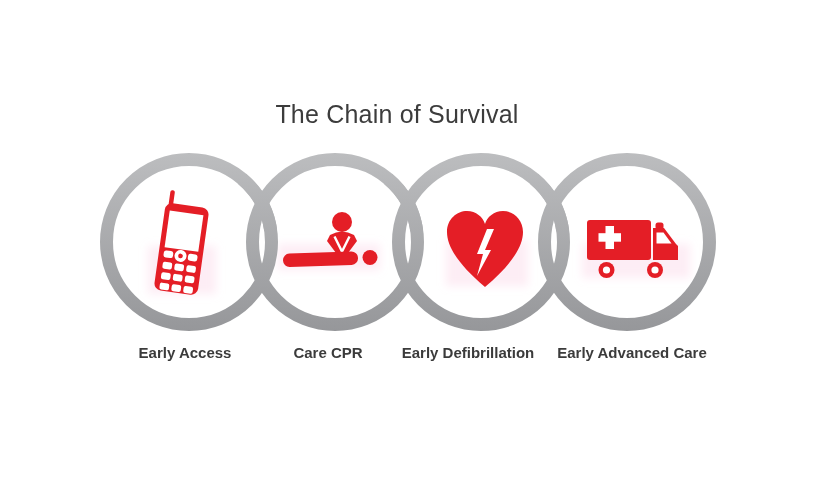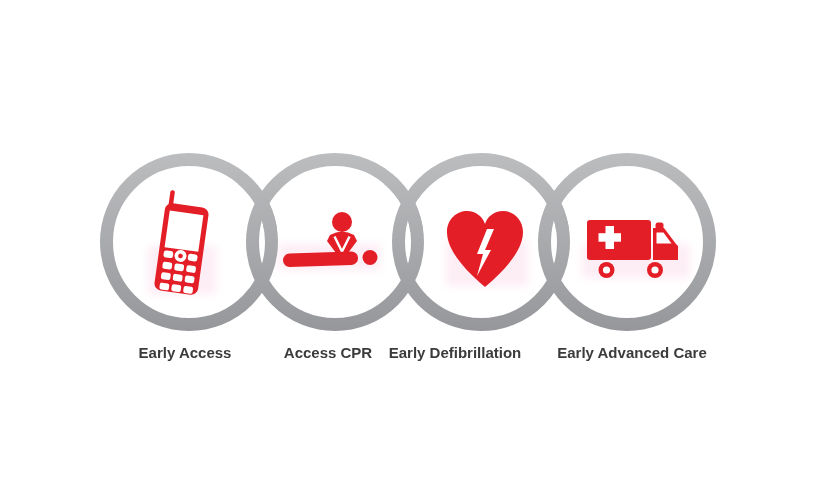--- a/index.html
+++ b/index.html
@@ -26,33 +26,34 @@
     position:absolute;
     top:344px;
     transform:translateX(-50%);
     font-size:15px;
     font-weight:600;
     color:var(--label-text,#3b3b3b);
     white-space:nowrap;
   }
   .label-1{left:185px;}
   .label-2{left:328px;}
-  .label-3{left:455px;}
+  .label-3{left:468px;}
   .label-4{left:632px;text-align:right;}
   .ring{fill:none;stroke:url(#ringGrad);stroke-width:13;}
   .red{fill:var(--accent-red,#e41e26);}
   .white{fill:#ffffff;}
   .white-stroke{stroke:#ffffff;fill:none;}
   .pink{fill:var(--artifact-pink,#f8c8e0);opacity:.32;}
 </style>
 </head>
 <body>
 
 <div class="canvas">
 
+  <h1 class="title">The Chain of Survival</h1>
 
   <svg class="diagram-svg" width="828" height="490" viewBox="0 0 828 490">
     <defs>
       <linearGradient id="ringGrad" gradientUnits="userSpaceOnUse" x1="0" y1="153" x2="0" y2="331">
         <stop offset="0" stop-color="#bcbdbf"></stop>
         <stop offset="1" stop-color="#96979a"></stop>
       </linearGradient>
       <filter id="soft" x="-40%" y="-40%" width="180%" height="180%">
         <feGaussianBlur stdDeviation="4"></feGaussianBlur>
       </filter>
@@ -124,18 +125,18 @@
       </g>
       <circle class="red" cx="606.5" cy="270" r="8"></circle>
       <circle class="white" cx="606.5" cy="270" r="3.6"></circle>
       <circle class="red" cx="655" cy="270" r="8"></circle>
       <circle class="white" cx="655" cy="270" r="3.6"></circle>
     </g>
   </svg>
 
   <div>
     <div class="link-label label-1">Early Access</div>
-    <div class="link-label label-2">Access CPR</div>
+    <div class="link-label label-2">Care CPR</div>
     <div class="link-label label-3">Early Defibrillation</div>
     <div class="link-label label-4">Early Advanced Care</div>
   </div>
 
 </div>
 
 </body></html>

